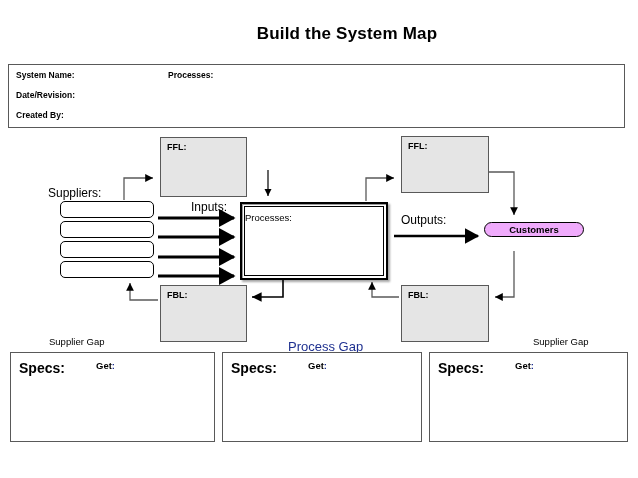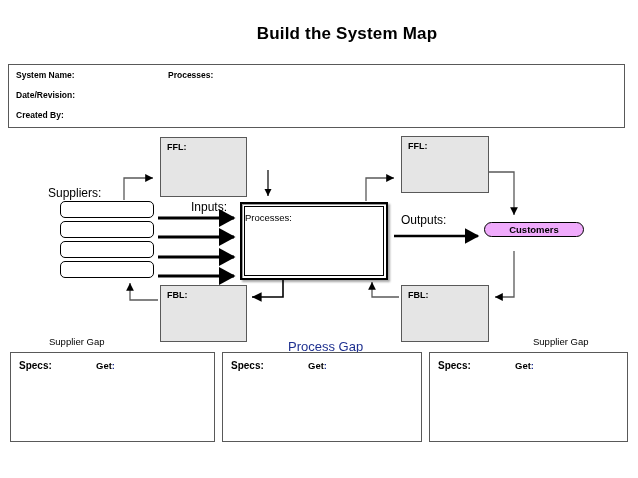--- a/index.html
+++ b/index.html
@@ -41,21 +41,21 @@
   
   .gapcap{font-size:9.5px;font-weight:normal;white-space:nowrap;}
   #cap-supplier{left:49px;top:336px;}
   #cap-process{left:288px;top:339px;color:#1f3190;font-size:13px;}
   #cap-customer{left:533px;top:336px;}
   
   .gapbox{border:1px solid #595959;background:#fff;box-sizing:border-box;top:352px;height:90px;}
   #gap-supplier{left:10px;width:205px;}
   #gap-process{left:222px;width:200px;}
   #gap-customer{left:429px;width:199px;}
-  .gap-specs{position:absolute;left:8px;top:7px;font-size:10px;font-weight:bold;}
+  .gap-specs{position:absolute;left:8px;top:7px;font-size:14px;font-weight:bold;}
   .gap-get{position:absolute;left:85px;top:7px;font-size:9.5px;font-weight:bold;}
   .gap-get .colon{color:#1f3190;}
   
   #wires{left:0;top:0;width:638px;height:478px;pointer-events:none;}
 </style>
 </head>
 <body>
 
 <div class="abs" id="title">Build the System Map</div>
 

